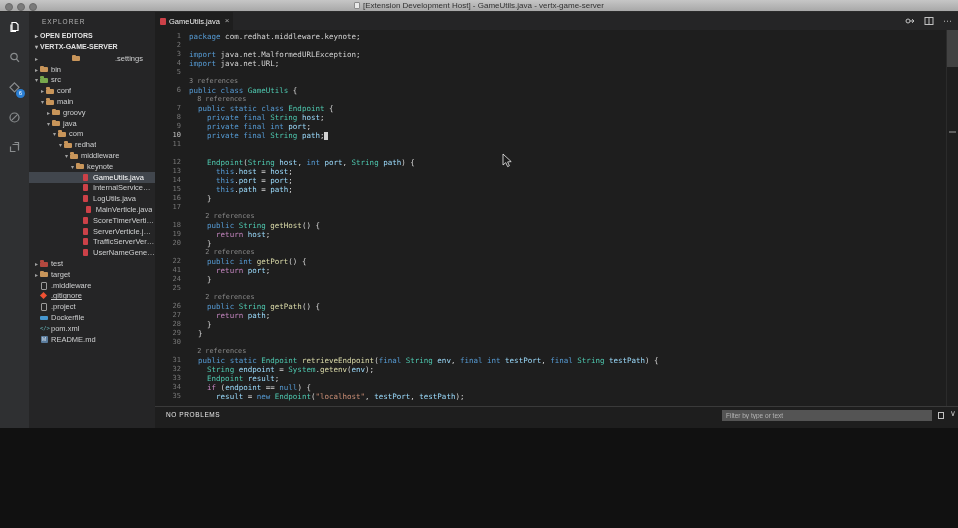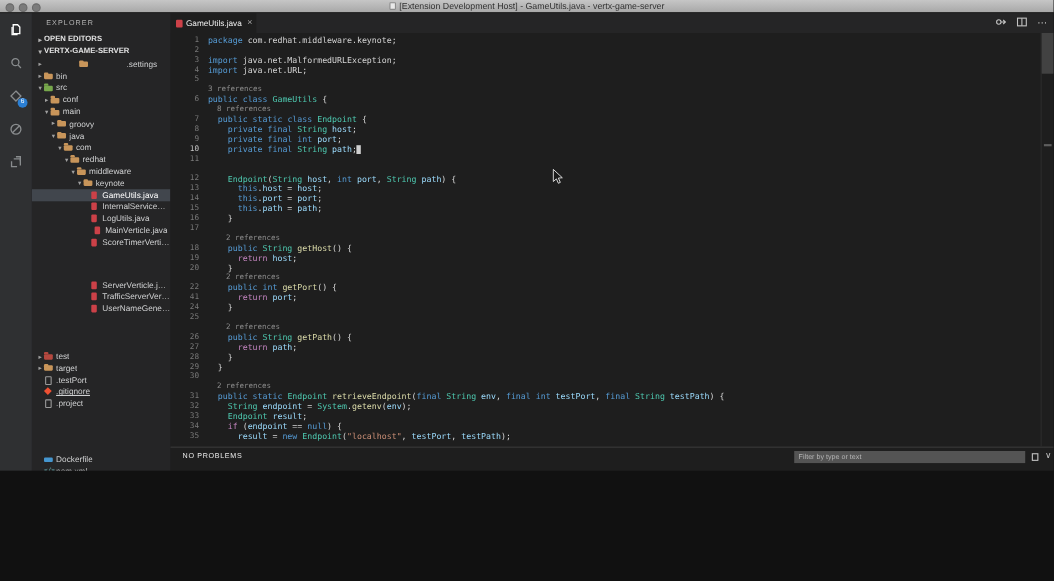--- a/index.html
+++ b/index.html
@@ -227,61 +227,61 @@
         <div class="tree-row" style="padding-left: 46px; justify-content: center;">
           <span class="tree-arrow"></span>
           <span class="ti ti-java"></span>
           <span class="tree-label">MainVerticle.java</span>
         </div>
         <div class="tree-row" style="padding-left: 46px;">
           <span class="tree-arrow"></span>
           <span class="ti ti-java"></span>
           <span class="tree-label">ScoreTimerVerticl...</span>
         </div>
-        <div class="tree-row" style="padding-left: 46px; margin-top: 28px;">
+        <div class="tree-row" style="padding-left: 46px;">
           <span class="tree-arrow"></span>
           <span class="ti ti-java"></span>
           <span class="tree-label">ServerVerticle.java</span>
         </div>
         <div class="tree-row" style="padding-left: 46px;">
           <span class="tree-arrow"></span>
           <span class="ti ti-java"></span>
           <span class="tree-label">TrafficServerVerti...</span>
         </div>
         <div class="tree-row" style="padding-left: 46px;">
           <span class="tree-arrow"></span>
           <span class="ti ti-java"></span>
           <span class="tree-label">UserNameGenerat...</span>
         </div>
-        <div class="tree-row" style="padding-left: 4px; margin-top: 32px;">
+        <div class="tree-row" style="padding-left: 4px;">
           <span class="tree-arrow">▸</span>
           <span class="ti ti-folder-red"></span>
           <span class="tree-label">test</span>
         </div>
         <div class="tree-row" style="padding-left: 4px;">
           <span class="tree-arrow">▸</span>
           <span class="ti ti-folder"></span>
           <span class="tree-label">target</span>
         </div>
         <div class="tree-row" style="padding-left: 4px;">
           <span class="tree-arrow"></span>
           <span class="ti ti-file"></span>
-          <span class="tree-label">.testPort</span>
+          <span class="tree-label">.middleware</span>
         </div>
         <div class="tree-row" style="padding-left: 4px; text-decoration: underline;">
           <span class="tree-arrow"></span>
           <span class="ti ti-git"></span>
           <span class="tree-label">.gitignore</span>
         </div>
         <div class="tree-row" style="padding-left: 4px;">
           <span class="tree-arrow"></span>
           <span class="ti ti-file"></span>
           <span class="tree-label">.project</span>
         </div>
-        <div class="tree-row" style="padding-left: 4px; margin-top: 40px;">
+        <div class="tree-row" style="padding-left: 4px;">
           <span class="tree-arrow"></span>
           <span class="ti ti-docker"></span>
           <span class="tree-label">Dockerfile</span>
         </div>
         <div class="tree-row" style="padding-left: 4px;">
           <span class="tree-arrow"></span>
           <span class="ti ti-xml"></span>
           <span class="tree-label">pom.xml</span>
         </div>
         <div class="tree-row" style="padding-left: 4px;">

